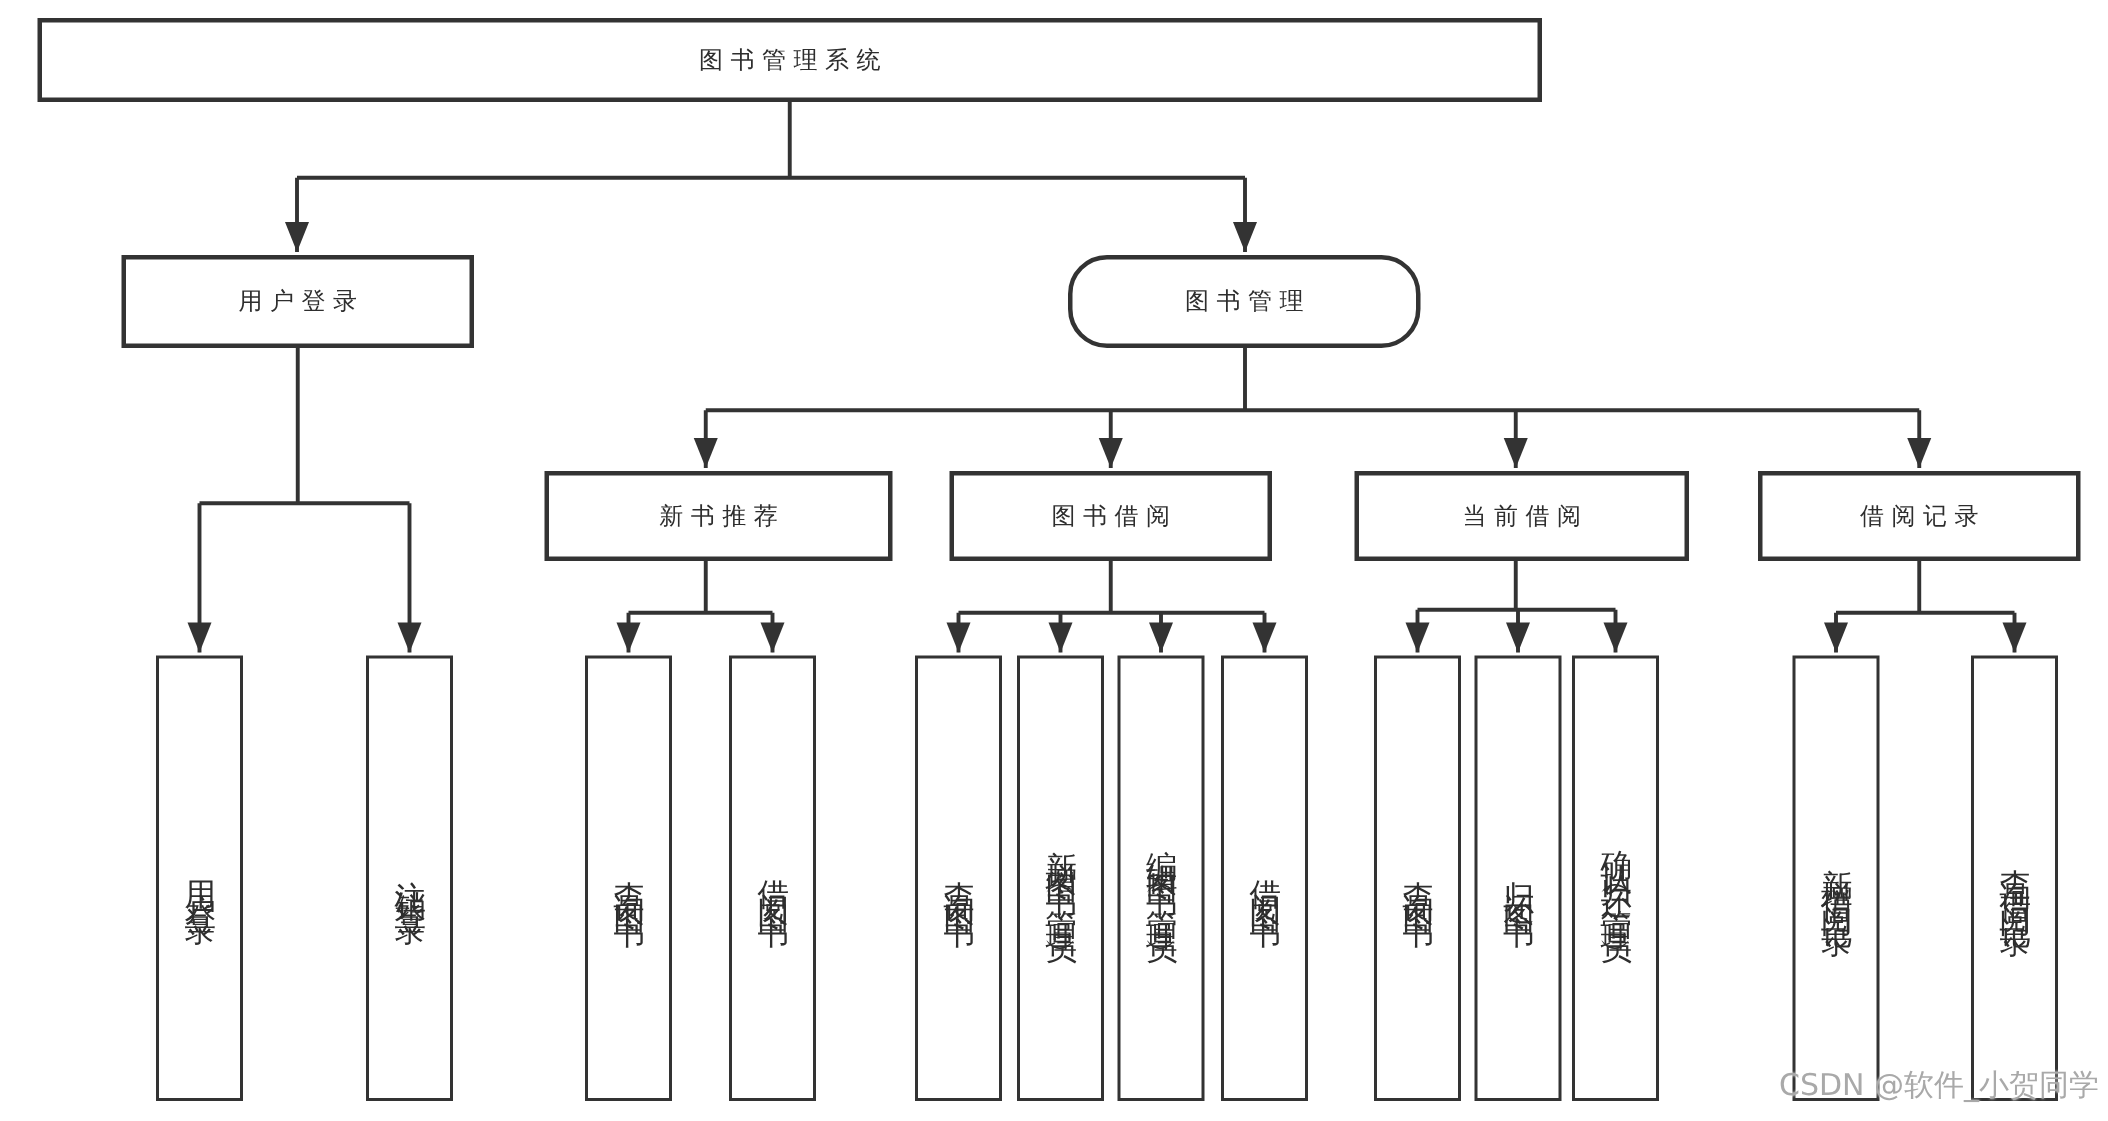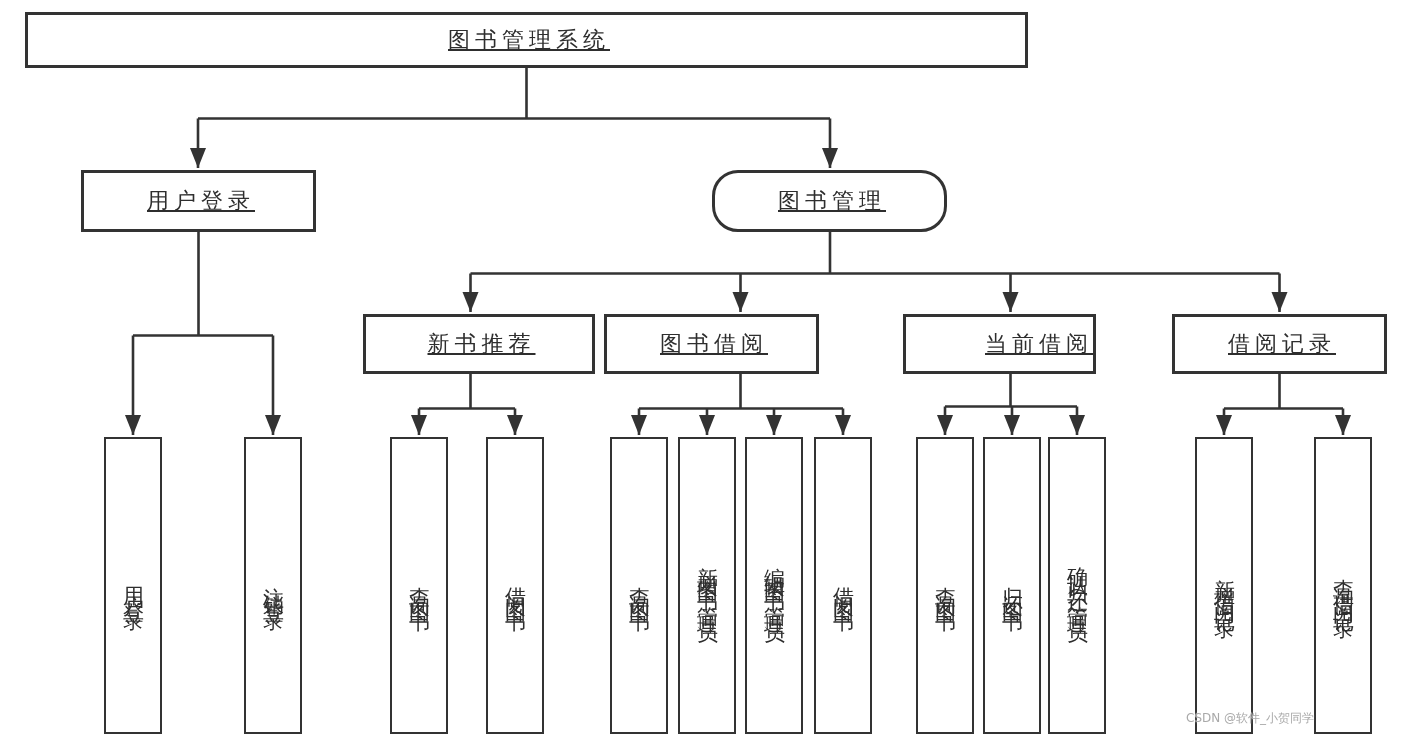--- a/index.html
+++ b/index.html
@@ -32,44 +32,43 @@
   .box {
     position: absolute;
     background: var(--background);
     border: 3px solid var(--line);
     display: flex;
     align-items: center;
     justify-content: center;
     color: var(--text);
   }
   .box.h .hlabel {
-    font-size: 22px;
+    font-size: 16px;
     letter-spacing: 5px;
     white-space: nowrap;
     text-indent: 5px; 
-    text-decoration: underline;
   }
   .box.v {
     width: 58px;
     height: 297px;
     border-width: 2.5px;
   }
   .box.v .vlabel {
     writing-mode: vertical-lr;
     text-orientation: mixed;
     font-size: 21px;
     line-height: 1;
     letter-spacing: 8px;
     white-space: nowrap;
   }
   .watermark {
     position: absolute;
     left: 1186px;
     top: 710px;
-    font-size: 12px;
+    font-size: 20px;
     color: var(--watermark);
     white-space: nowrap;
     text-shadow: 0 0 2px #ffffff;
     z-index: 5;
   }
 </style>
 </head>
 <body>
 
 <div class="canvas">
@@ -136,24 +135,24 @@
   <div class="box h" style="left:81px; top:170px; width:235px; height:62px;">
     <span class="hlabel">用户登录</span>
   </div>
   <div class="box h" style="left:712px; top:170px; width:235px; height:62px;border-radius:26px;">
     <span class="hlabel">图书管理</span>
   </div>
 
   <div class="box h" style="left:363px; top:314px; width:232px; height:60px;">
     <span class="hlabel">新书推荐</span>
   </div>
-  <div class="box h" style="left:604px; top:314px; width:215px; height:60px;">
+  <div class="box h" style="left:633px; top:314px; width:215px; height:60px;">
     <span class="hlabel">图书借阅</span>
   </div>
-  <div class="box h" style="left:903px; top:314px; width:193px; height:60px;justify-content:flex-end;">
+  <div class="box h" style="left:903px; top:314px; width:223px; height:60px;">
     <span class="hlabel">当前借阅</span>
   </div>
   <div class="box h" style="left:1172px; top:314px; width:215px; height:60px;">
     <span class="hlabel">借阅记录</span>
   </div>
 
   <div class="box v" style="left:104px; top:437px;">
     <span class="vlabel">用户登录</span>
   </div>
   <div class="box v" style="left:244px; top:437px;">

